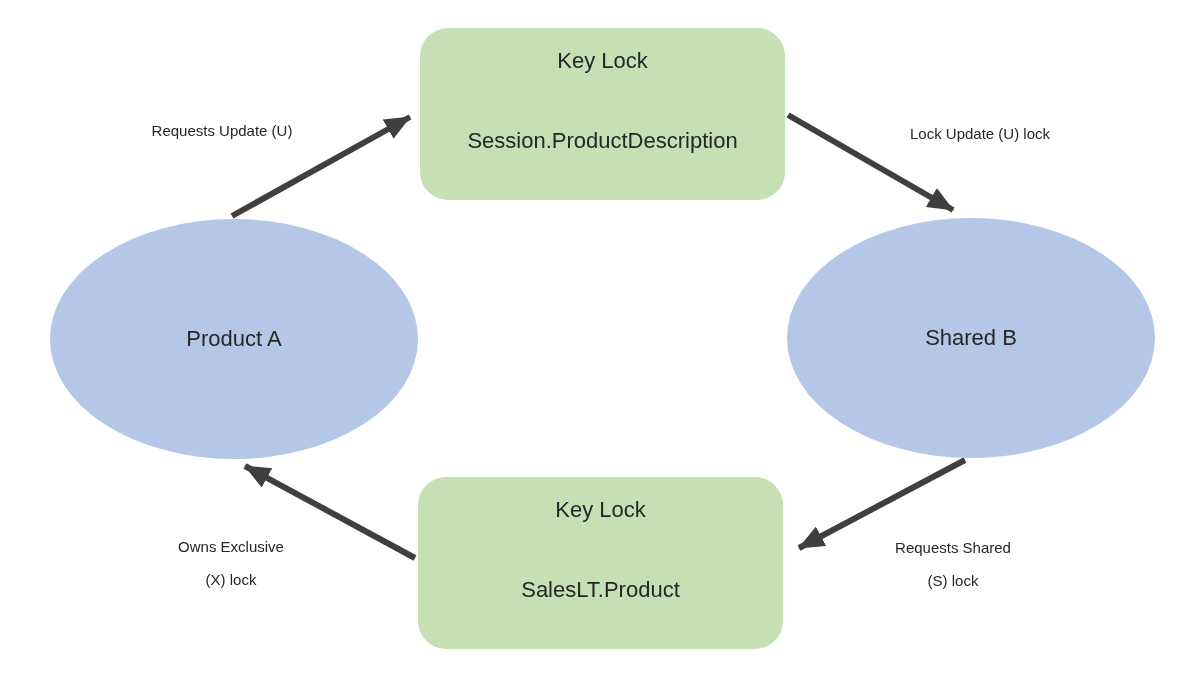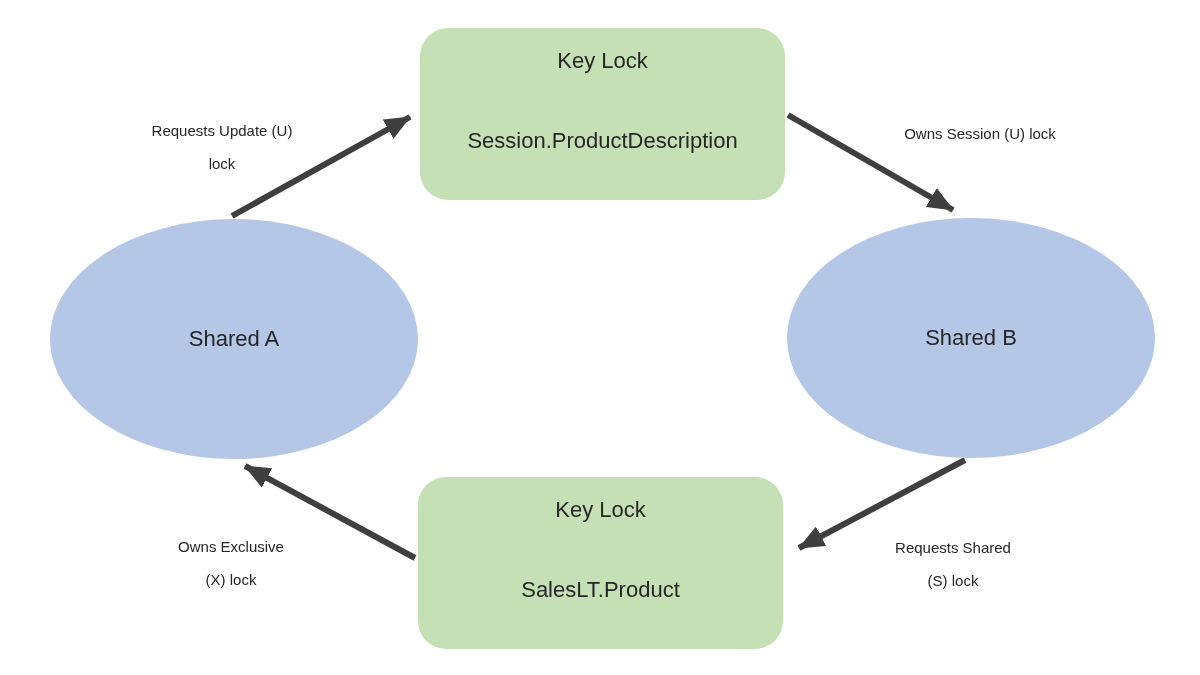--- a/index.html
+++ b/index.html
@@ -89,34 +89,33 @@
     <div class="title">Key Lock</div>
     <div class="resource">Session.ProductDescription</div>
   </div>
 
   <div class="lock-box" id="bottom-lock">
     <div class="title">Key Lock</div>
     <div class="resource">SalesLT.Product</div>
   </div>
 
   <div class="session-ellipse" id="session-a">
-    <span>Shared A</span>
+    <span>Product A</span>
   </div>
 
   <div class="session-ellipse" id="session-b">
     <span>Shared B</span>
   </div>
 
   <div class="edge-label" id="label-requests-update">
     <span class="line">Requests Update (U)</span>
-    <span class="line">lock</span>
   </div>
 
   <div class="edge-label" id="label-owns-update">
-    <span class="line">Owns Session (U) lock</span>
+    <span class="line">Lock Update (U) lock</span>
   </div>
 
   <div class="edge-label" id="label-requests-shared">
     <span class="line">Requests Shared</span>
     <span class="line">(S) lock</span>
   </div>
 
   <div class="edge-label" id="label-owns-exclusive">
     <span class="line">Owns Exclusive</span>
     <span class="line">(X) lock</span>

